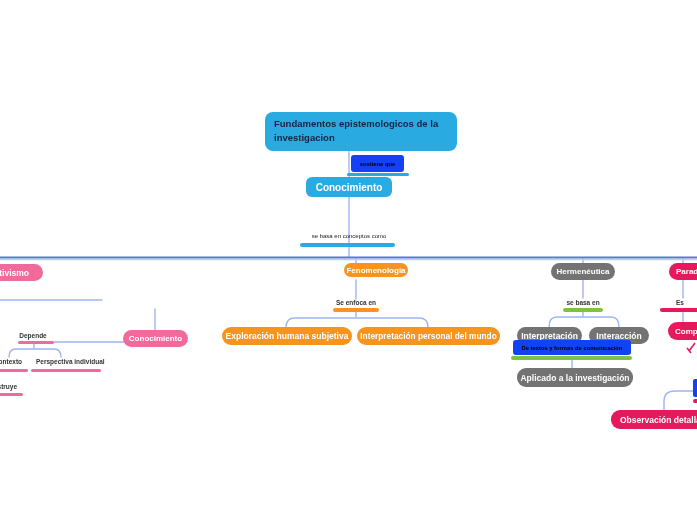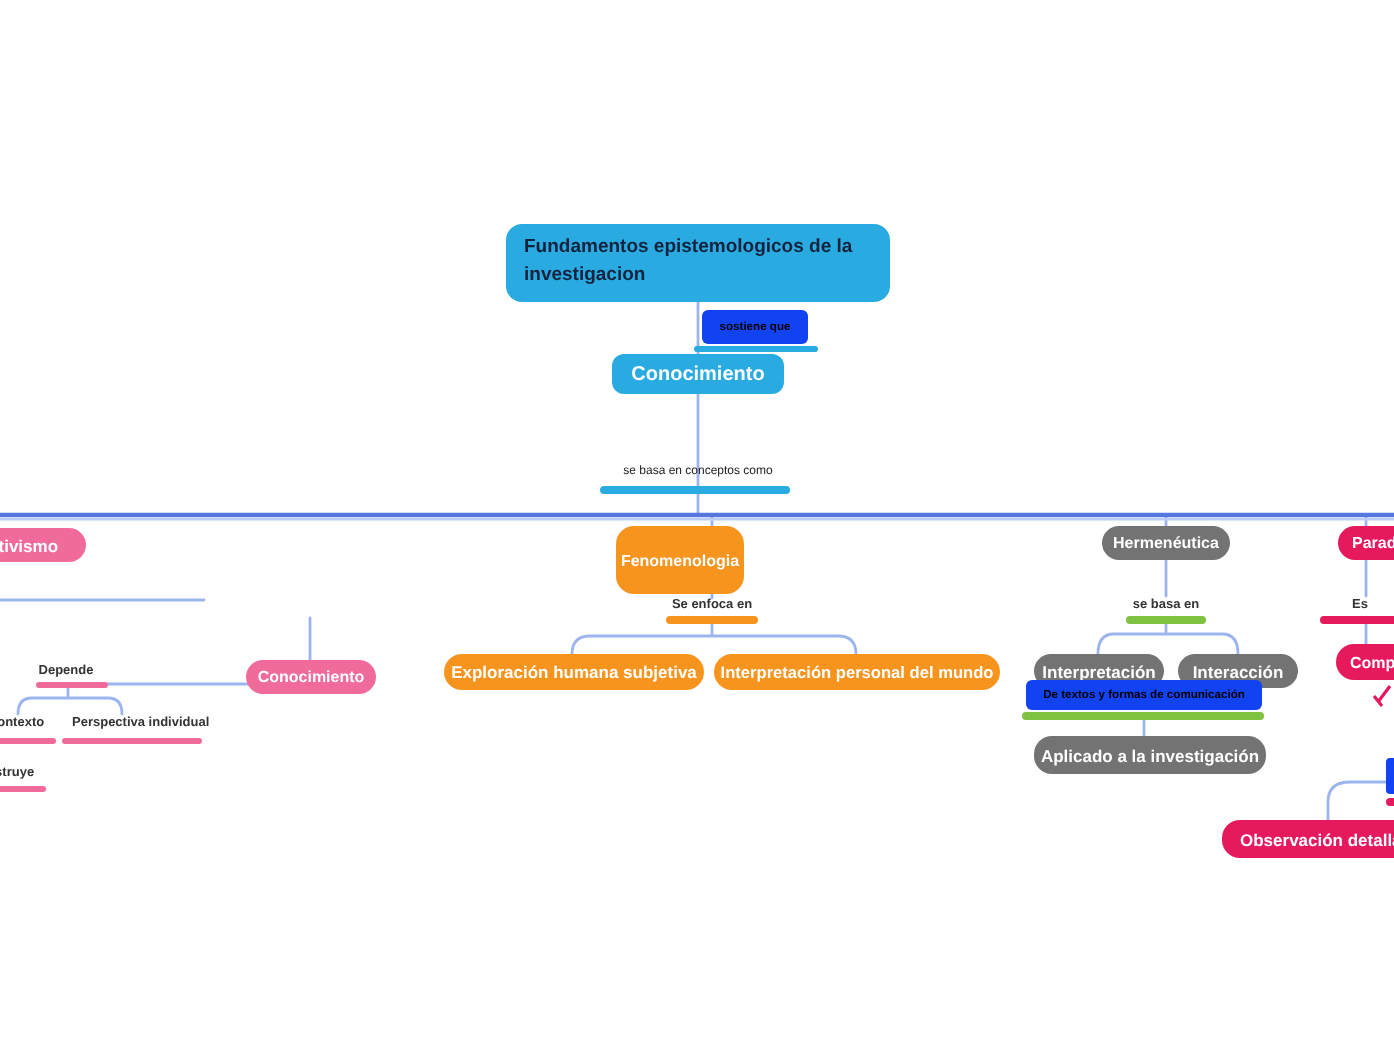--- a/index.html
+++ b/index.html
@@ -3,21 +3,21 @@
 <meta charset="utf-8">
 <style>
   html,body{margin:0;padding:0;background:#fff;}
   .canvas{position:relative;width:697px;height:520px;overflow:hidden;background:#fff;
           font-family:"Liberation Sans",sans-serif;}
   .wires{position:absolute;left:0;top:0;}
   .box{position:absolute;display:flex;align-items:center;justify-content:center;
        box-sizing:border-box;white-space:nowrap;font-weight:bold;border-radius:9px;}
   .lb{background:#29ABE2;color:#fff;}
   .lb-root{background:#29ABE2;color:#14233D;border-radius:8px;justify-content:flex-start;
-           align-items:flex-start;white-space:normal;padding:5px 9px;line-height:1.5;}
+           align-items:flex-start;white-space:normal;padding:5px 9px;line-height:1.5;margin-left:12px;}
   .bb{background:#1143F2;color:#000;border-radius:3px;}
   .pink{background:#F06A9B;color:#fff;}
   .orange{background:#F7941E;color:#fff;}
   .green{background:#737373;color:#fff;}
   .red{background:#E6195D;color:#fff;}
   .bar{position:absolute;border-radius:2px;}
   .bar.lightblue{background:#29ABE2;}
   .bar.pinkbg{background:#F06A9B;}
   .bar.orangebg{background:#F7941E;}
   .bar.greenbg{background:#7FC241;}
@@ -77,21 +77,21 @@
   <div class="box lb-root f95" style="left:253px;top:112px;width:192px;height:39px">Fundamentos epistemologicos de la investigacion</div>
 
   <div class="box bb f55" style="left:351px;top:155px;width:53px;height:17px">sostiene que</div>
 
   <div class="box lb f10" style="left:306px;top:177px;width:86px;height:20px;border-radius:6px">Conocimiento</div>
 
   <div class="elabel f6" style="left:282px;top:233px;width:134px">se basa en conceptos como</div>
 
   <div class="box pink f85" style="left:-52px;top:264px;width:95px;height:17px">Constructivismo</div>
 
-  <div class="box orange f8" style="left:308px;top:263px;width:64px;height:34px">Fenomenologia</div>
+  <div class="box orange f8" style="left:344px;top:263px;width:64px;height:14px">Fenomenologia</div>
 
   <div class="box green f8" style="left:551px;top:263px;width:64px;height:17px">Hermenéutica</div>
 
   <div class="box red f8 leftpad" style="left:669px;top:263px;width:62px;height:17px;padding-left:7px">Paradigmas</div>
 
 
   <div class="box pink f8" style="left:123px;top:330px;width:65px;height:17px">Conocimiento</div>
 
   <div class="elabel" style="left:10px;top:332px;width:46px">Depende</div>
 

